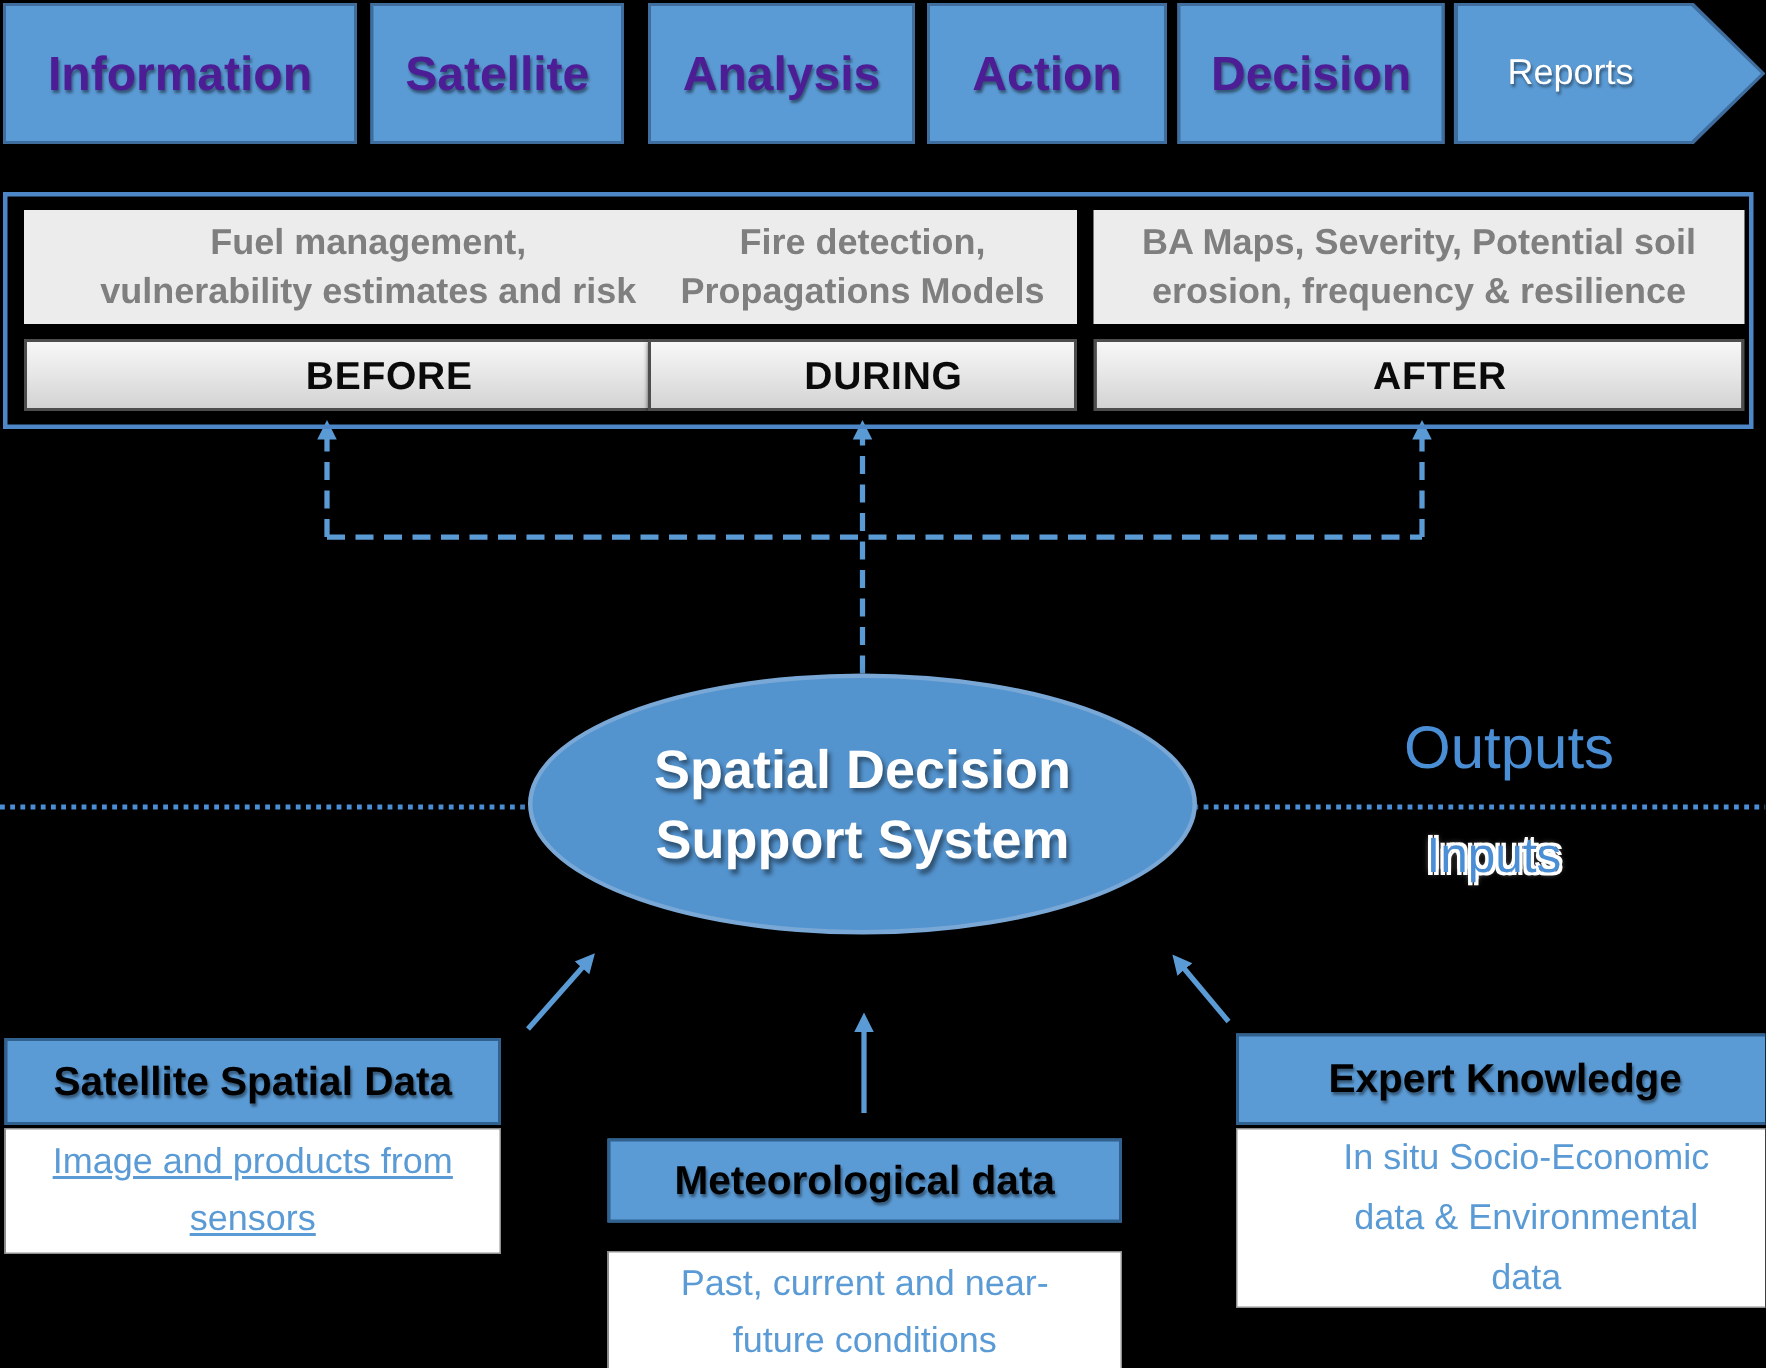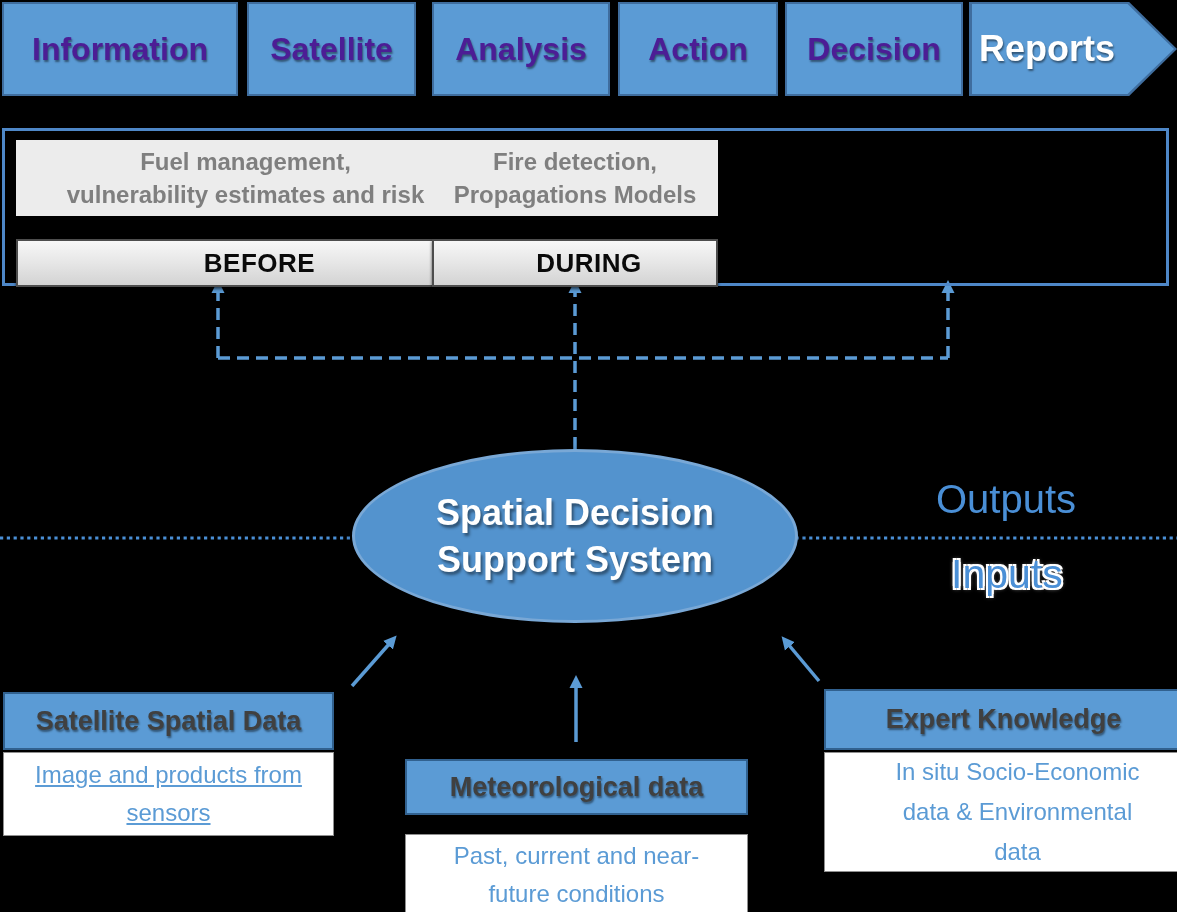--- a/index.html
+++ b/index.html
@@ -40,21 +40,21 @@
   }
   .step-arrow .arrow-fill {
     position: absolute; inset: 2px 3px;
     background: #5B9BD5;
     clip-path: polygon(0 0, 77% 0, 100% 50%, 77% 100%, 0 100%);
   }
   .step-arrow .arrow-label {
     position: absolute; inset: 0;
     padding-right: 52px;
     display: flex; align-items: center; justify-content: center;
-    color: #fff; font-size: 36px; font-weight: bold;
+    color: #fff; font-size: 24px; font-weight: normal;
     text-shadow: 1px 2px 2px rgba(0,0,0,0.45);
   }
   
   #phases-panel {
     position: absolute;
     left: 2px; top: 128px;
     width: 1167px; height: 158px;
     border: 3px solid #4E87C7;
     box-sizing: border-box;
     background: transparent;
@@ -65,21 +65,21 @@
     position: absolute; left: 0; right: 0;
     top: 9px; height: 76px;
     background: #ECECEC;
     display: flex; align-items: center; justify-content: center;
     text-align: center;
     color: #7F7F7F; font-size: 24px; font-weight: bold; line-height: 33px;
     white-space: pre-line;
   }
   .phase-label {
     position: absolute; left: 0; right: 0;
-    top: 108px; height: 48px;
+    top: 95px; height: 48px;
     background: linear-gradient(180deg, #F7F7F7 0%, #E6E6E6 50%, #D3D3D3 100%);
     border: 2px solid #4D4D4D;
     box-sizing: border-box;
     box-shadow: 0 2px 3px rgba(0,0,0,0.65);
     display: flex; align-items: center; justify-content: center;
     color: #0A0A0A; font-size: 26px; font-weight: bold; letter-spacing: 0.5px; padding-left: 28px;
   }
   
   #sdss-ellipse {
     position: absolute;
@@ -98,34 +98,34 @@
     z-index: 2;
   }
   
   #outputs-label {
     position: absolute; left: 936px; top: 477px;
     color: #4A8FD6; font-size: 40px;
     z-index: 2;
   }
   #inputs-label {
     position: absolute; left: 951px; top: 551px;
-    color: #4A8FD6; font-size: 41px;
+    color: #4A8FD6; font-size: 33px;
     text-shadow: -2px -2px 0 #fff, 2px -2px 0 #fff, -2px 2px 0 #fff,
                   2px 2px 0 #fff, 0 0 5px #fff;
     z-index: 2;
   }
   
   .input-box { position: absolute; z-index: 2; }
   .input-header {
     position: absolute; left: 0; right: 0; top: 0;
     background: #5B9BD5;
     border: 2px solid #31618F;
     box-sizing: border-box;
     display: flex; align-items: center; justify-content: center;
-    color: #404040; font-size: 27px; font-weight: bold;
+    color: #000000; font-size: 27px; font-weight: bold;
     text-shadow: 1px 2px 2px rgba(0,0,0,0.45);
   }
   .input-body {
     position: absolute; left: 0; right: 0;
     background: #fff;
     border: 1px solid #8F8F8F;
     box-sizing: border-box;
     display: flex; align-items: center; justify-content: center;
     text-align: center;
     color: #5B9BD5; font-size: 24px; line-height: 38px;
@@ -171,20 +171,25 @@
     <div class="phase" style="left:11px;  width:459px;">
       <div class="phase-desc">Fuel management,
 vulnerability estimates and risk</div>
       <div class="phase-label">BEFORE</div>
     </div>
     <div class="phase" style="left:427px; width:286px;">
       <div class="phase-desc">Fire detection,
 Propagations Models</div>
       <div class="phase-label">DURING</div>
     </div>
+    <div class="phase" style="left:724px; width:434px;">
+      <div class="phase-desc">BA Maps, Severity, Potential soil
+erosion, frequency &amp; resilience</div>
+      <div class="phase-label">AFTER</div>
+    </div>
   </div>
 
   <div id="sdss-ellipse">Spatial Decision
 Support System</div>
 
   <div id="outputs-label">Outputs</div>
   <div id="inputs-label">Inputs</div>
 
   <div class="input-box" style="left:3px; top:692px; width:331px; height:144px;">
     <div class="input-header" style="height:58px;">Satellite Spatial Data</div>

